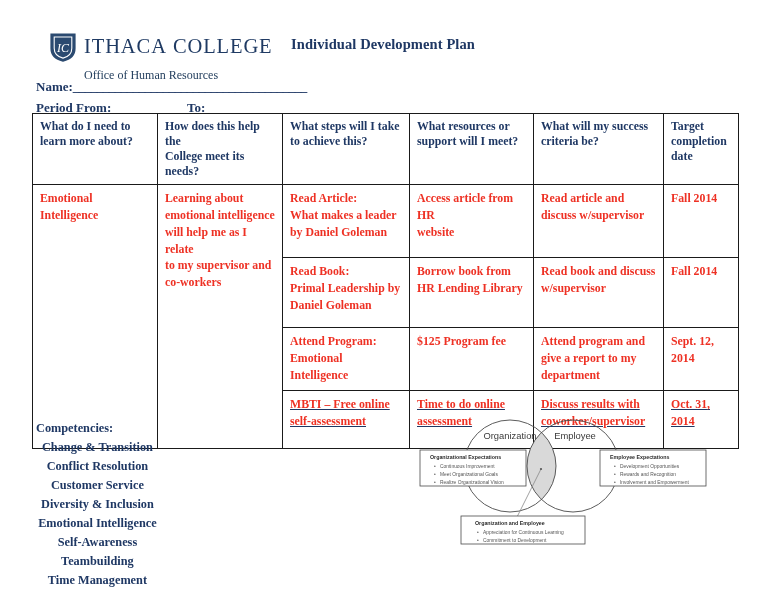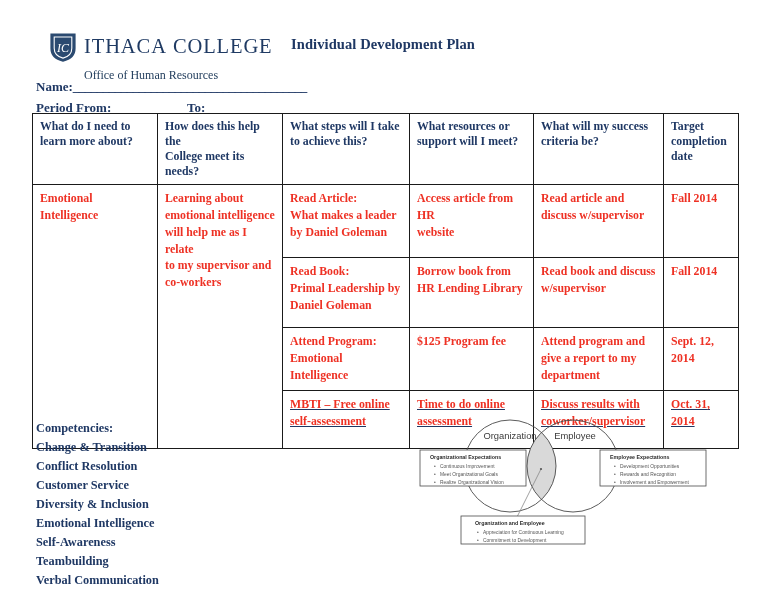--- a/index.html
+++ b/index.html
@@ -134,21 +134,21 @@
   #competencies {
     position: absolute;
     left: 36px; top: 419px;
     font-family: "Liberation Serif", serif;
     font-size: 12.3px;
     font-weight: bold;
     color: #1f3864;
     line-height: 1.55;
   }
   #competencies .comp-heading { display: block; }
-  #competencies .comp-item { display: block; }
+  #competencies .comp-item { display: block; text-align: center; }
 
   
   #venn-figure {
     position: absolute;
     left: 418px; top: 414px;
     width: 336px; height: 160px;
   }
   #venn-figure svg { display: block; }
   .venn-box-title {
     font-family: "Liberation Sans", sans-serif;
@@ -323,20 +323,21 @@
 
 <div id="competencies">
   <span class="comp-heading">Competencies:</span>
   <span class="comp-item">Change &amp; Transition</span>
   <span class="comp-item">Conflict Resolution</span>
   <span class="comp-item">Customer Service</span>
   <span class="comp-item">Diversity &amp; Inclusion</span>
   <span class="comp-item">Emotional Intelligence</span>
   <span class="comp-item">Self-Awareness</span>
   <span class="comp-item">Teambuilding</span>
+  <span class="comp-item">Time Management</span>
   <span class="comp-item">Verbal Communication</span>
 
 </div>
 
 <div id="venn-figure">
   <svg width="336" height="160" viewBox="0 0 336 160">
 
     <defs>
       <clipPath id="clipL">
           <circle cx="92" cy="52" r="46"></circle>

